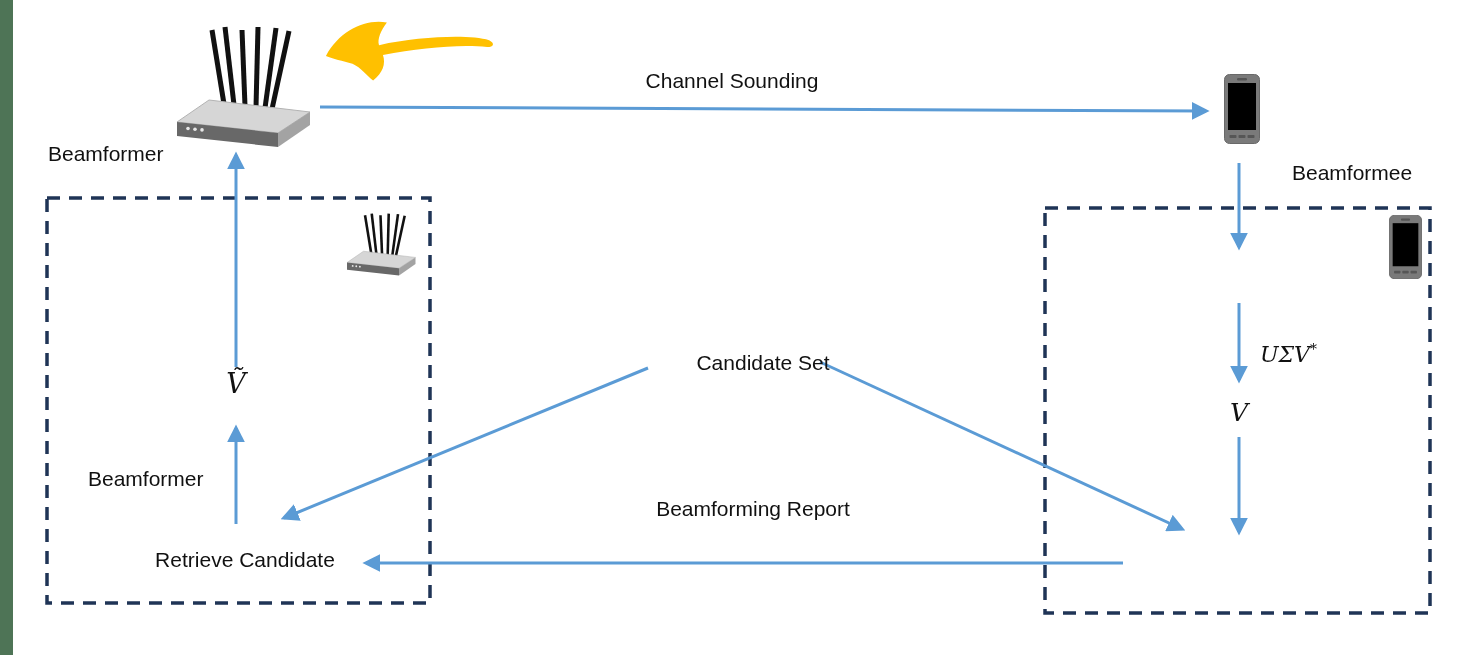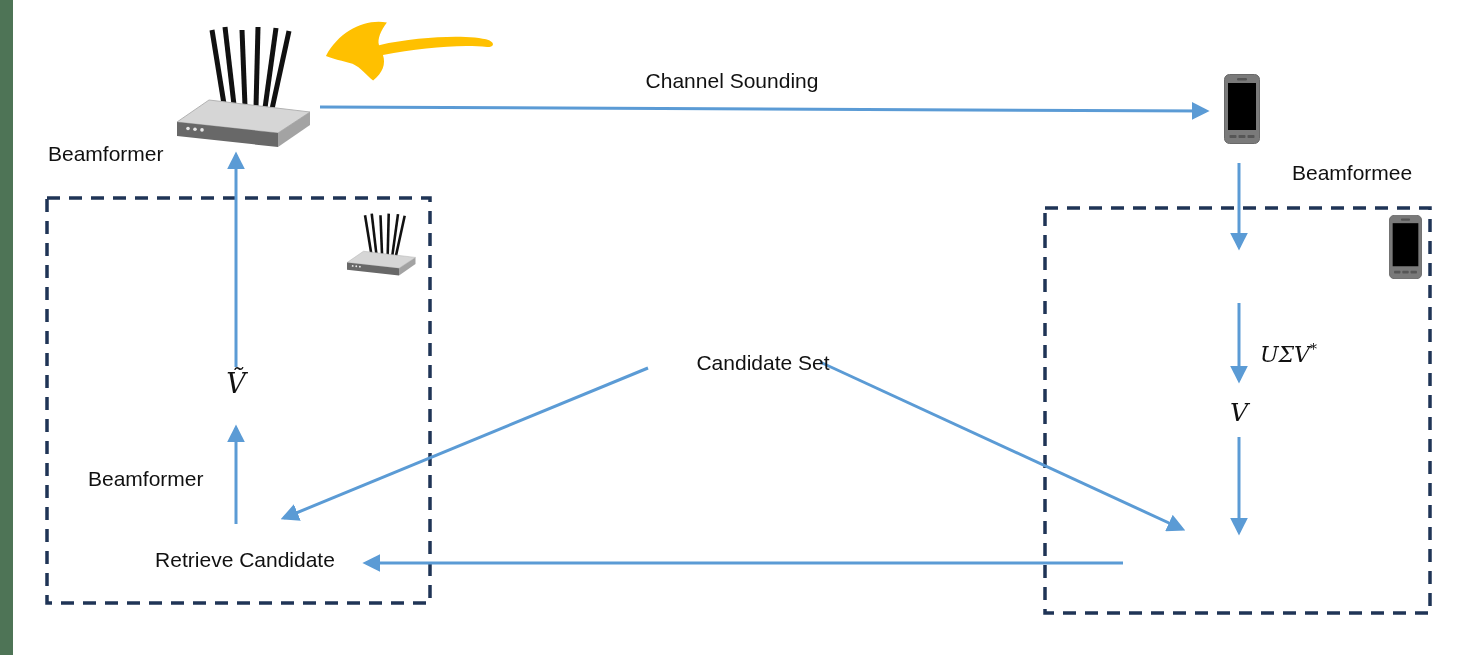--- a/index.html
+++ b/index.html
@@ -118,20 +118,21 @@
 
   <div class="abs lbl" style="left:88px;top:466px">Beamformer</div>
 
   <div class="abs lbl center" style="left:120px;top:547px;width:250px">Retrieve Candidate</div>
 
   <div class="abs lbl center twoline" style="left:602px;top:350px;width:300px">
     <div>Candidate Set</div>
   </div>
 
   <div class="abs lbl center twoline" style="left:582px;top:496px;width:320px">
+    <div>Beamforming Report</div>
   </div>
 
 
   <div class="abs math" style="left:1260px;top:341px;font-size:22px">
     <span>UΣV</span><sup style="font-size:14px">*</sup>
   </div>
 
   <div class="abs math center" style="left:1214px;top:398px;width:50px;font-size:25px">V</div>
 
 

